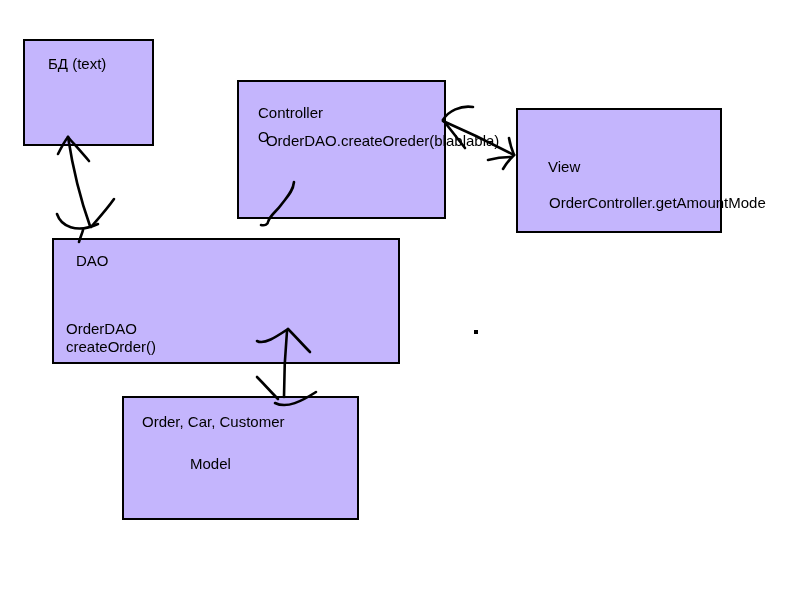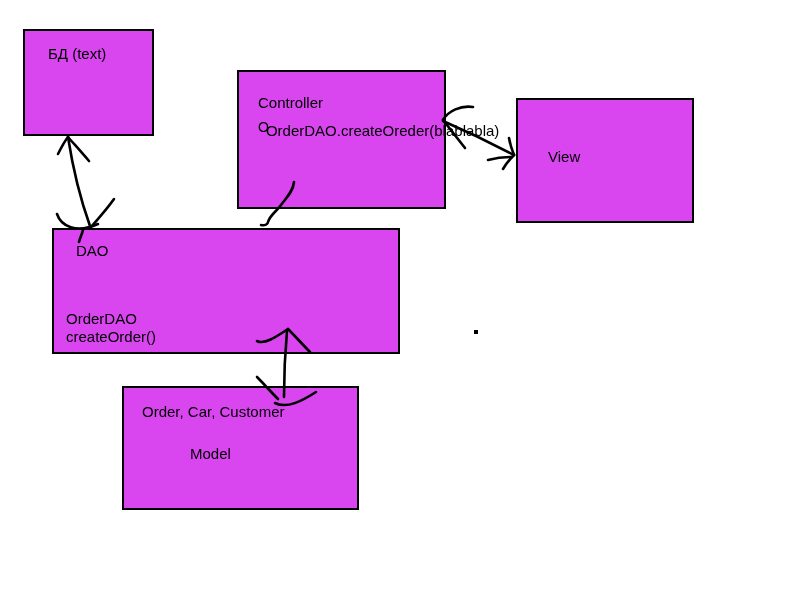--- a/index.html
+++ b/index.html
@@ -12,23 +12,24 @@
     width: 800px;
     height: 600px;
     background: #ffffff;
     font-family: "Liberation Sans", sans-serif;
     color: #000000;
     overflow: hidden;
   }
   .box {
     position: absolute;
     border: 2px solid #000000;
-    background: #d946ef;
+    background: #c4b5fd;
     box-sizing: border-box;
     z-index: 1;
+    margin-top: 10px;
   }
   .lbl {
     position: absolute;
     font-size: 15px;
     line-height: 18px;
     white-space: nowrap;
     color: #000000;
     z-index: 2;
   }
   .small-o {
@@ -61,22 +62,23 @@
     <div class="lbl" style="left:23px; top:14px;">БД (text)</div>
   </div>
 
   <div class="box" style="left:237px; top:70px; width:209px; height:139px;">
     <div class="lbl" style="left:19px; top:22px;">Controller</div>
     <div class="lbl" style="left:19px; top:50px;">
       <span class="small-o">O</span><span>OrderDAO.createOreder(blablabla)</span>
     </div>
   </div>
 
-  <div class="box" style="left:516px; top:98px; width:178px; height:125px; overflow:visible;">
+  <div class="box" style="left:516px; top:98px; width:206px; height:125px; overflow:visible;">
     <div class="lbl" style="left:30px; top:48px;">View</div>
+    <div class="lbl" style="left:31px; top:84px;">OrderController.getAmountMode</div>
   </div>
 
   <div class="box" style="left:52px; top:228px; width:348px; height:126px;">
     <div class="lbl" style="left:22px; top:12px;">DAO</div>
     <div class="lbl" style="left:12px; top:80px;">
       <div>OrderDAO</div>
       <div>createOrder()</div>
     </div>
   </div>
 

